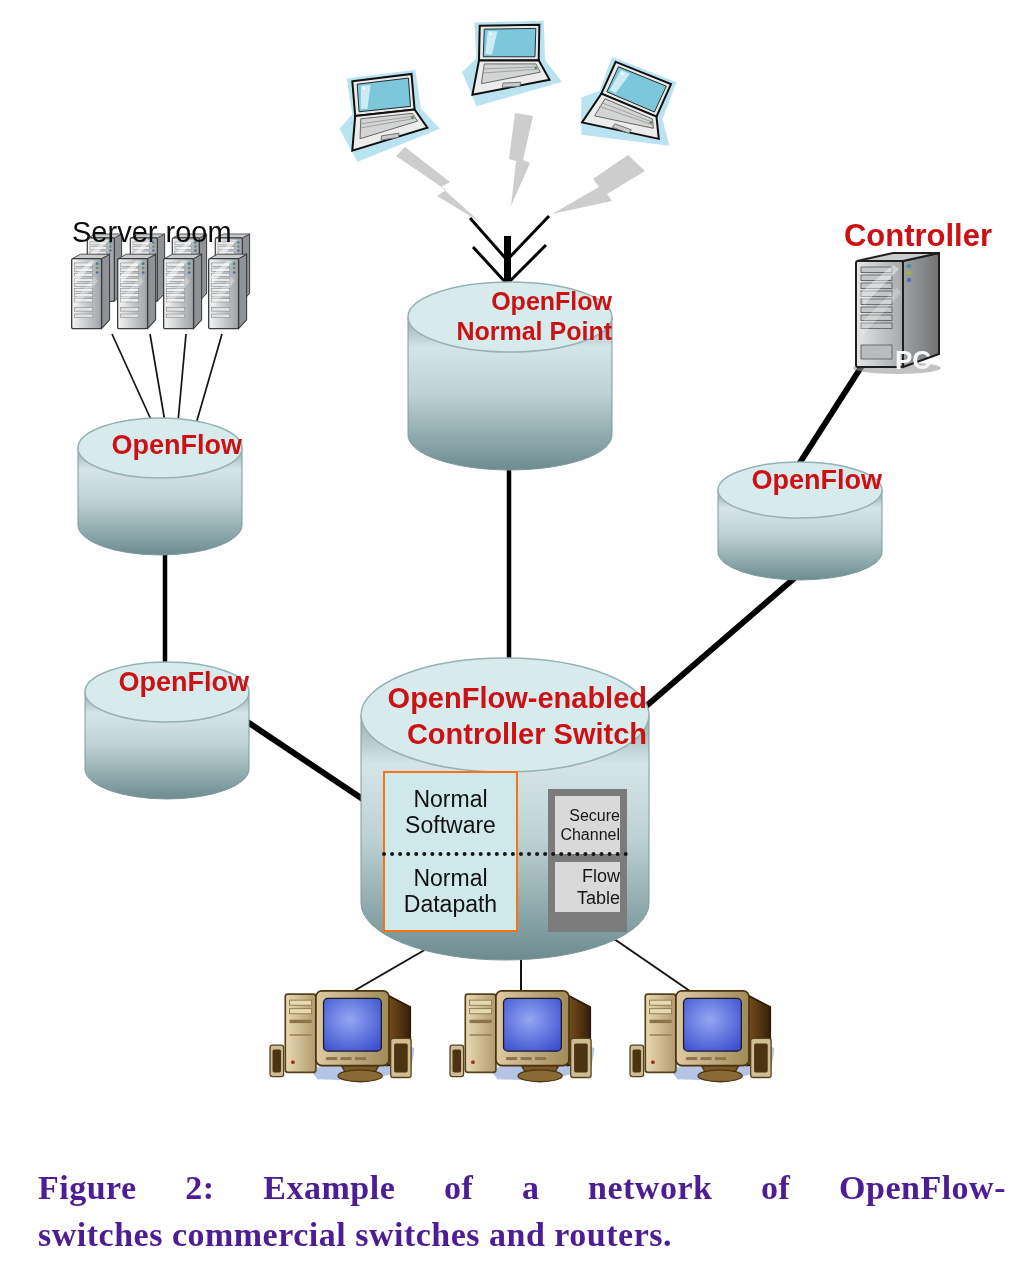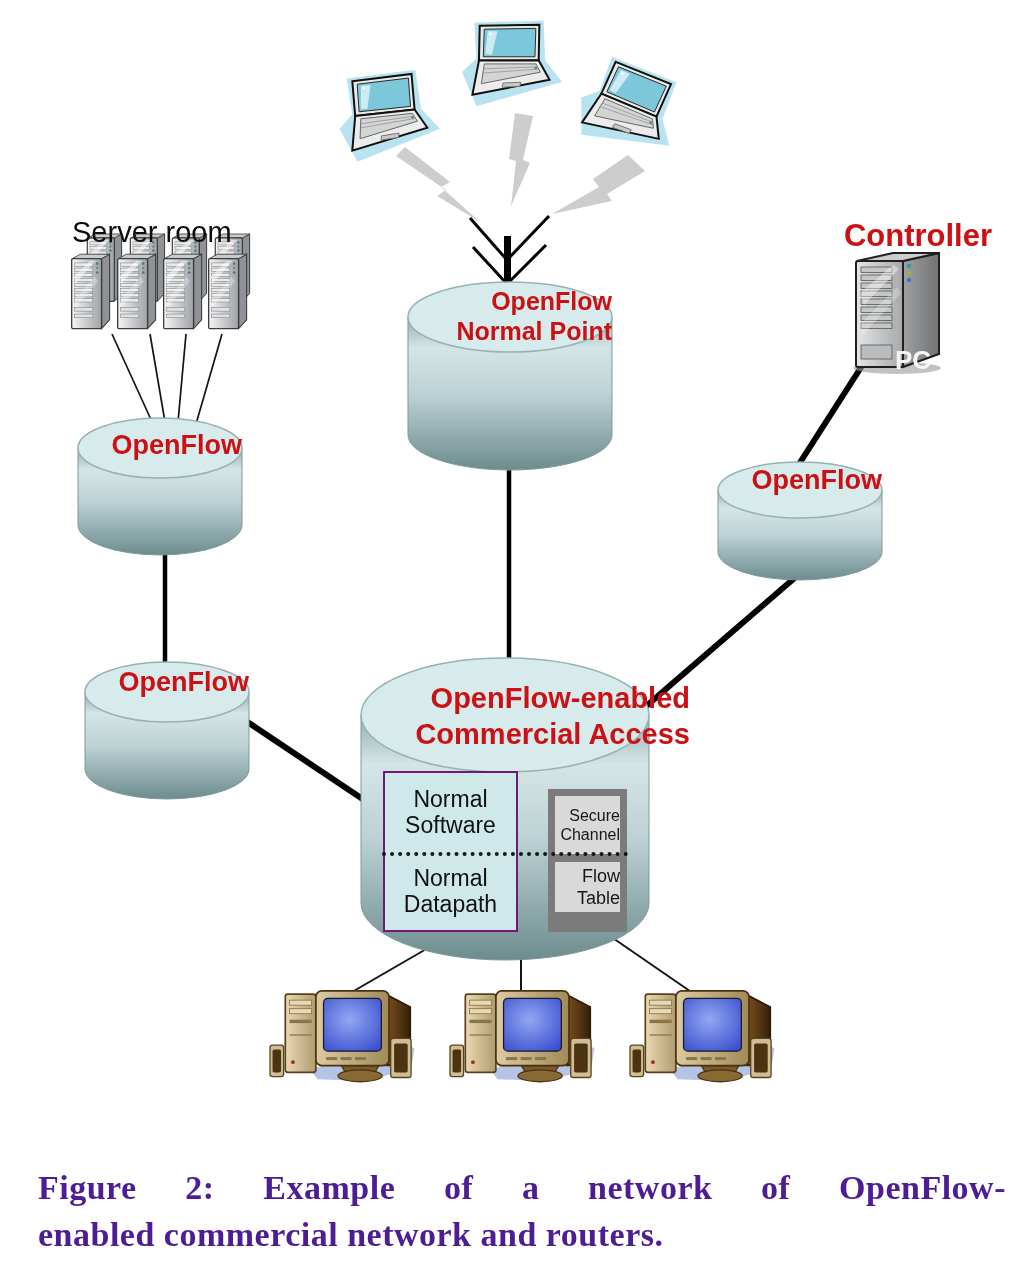--- a/index.html
+++ b/index.html
@@ -5,21 +5,21 @@
   html,body{margin:0;padding:0;background:#ffffff;}
   #canvas{position:relative;width:1034px;height:1267px;background:#ffffff;overflow:hidden;
           font-family:"Liberation Sans",sans-serif;}
   #art{position:absolute;left:0;top:0;}
   .red-label{position:absolute;color:#cc1114;font-weight:bold;text-align:right;line-height:1.15;}
   .black-label{position:absolute;color:#0d0d0d;}
   .cyl-label-sm{font-size:27px;}
   .switch-title{font-size:29px;line-height:36px;}
   .ap-title{font-size:25px;line-height:30px;}
   .inner-blue-box{position:absolute;left:383px;top:771px;width:135px;height:161px;
-    background:#cfe9ea;border:2px solid #701a75;box-sizing:border-box;
+    background:#cfe9ea;border:2px solid #f97316;box-sizing:border-box;
     display:flex;flex-direction:column;}
   .inner-blue-half{flex:1;display:flex;align-items:center;justify-content:center;
     color:#111;font-size:23px;line-height:26px;text-align:center;}
   .gray-frame{position:absolute;left:548px;top:789px;width:79px;height:143px;background:#7b7b7b;}
   .gray-inner{position:absolute;left:7px;width:65px;background:#d9d9d9;
     display:flex;align-items:center;justify-content:center;text-align:right;color:#161616;}
   .gray-inner.top{top:7px;height:58px;font-size:16px;line-height:19px;}
   .gray-inner.bottom{top:73px;height:50px;font-size:18px;line-height:22px;}
   .dotted-divider{position:absolute;left:382px;top:852px;width:246px;height:0;
     border-top:4px dotted #151515;}
@@ -237,35 +237,35 @@
   <div>OpenFlow</div>
   <div>Normal Point</div>
 </div>
 
 <div class="red-label cyl-label-sm" style="left:78px;top:430px;width:164px;">OpenFlow</div>
 
 <div class="red-label cyl-label-sm" style="left:85px;top:667px;width:164px;">OpenFlow</div>
 
 <div class="red-label cyl-label-sm" style="left:718px;top:465px;width:164px;">OpenFlow</div>
 
-<div class="red-label switch-title" style="left:363px;top:680px;width:284px;padding-left:43px;">
+<div class="red-label switch-title" style="left:363px;top:680px;width:284px;">
   <div>OpenFlow-enabled</div>
-  <div>Commercial Access</div>
+  <div>Controller Switch</div>
 </div>
 
 <div class="inner-blue-box">
   <div class="inner-blue-half">Normal Software</div>
   <div class="inner-blue-half">Normal Datapath</div>
 </div>
 
 <div class="gray-frame">
   <div class="gray-inner top">Secure Channel</div>
   <div class="gray-inner bottom">Flow Table</div>
 </div>
 
 <div class="dotted-divider"></div>
 
 <div class="caption">
   <div class="cap-justify">Figure 2: Example of a network of OpenFlow-</div>
-  <div>enabled commercial network and routers.</div>
+  <div>switches commercial switches and routers.</div>
 </div>
 
 </div>
 
 </body></html>

